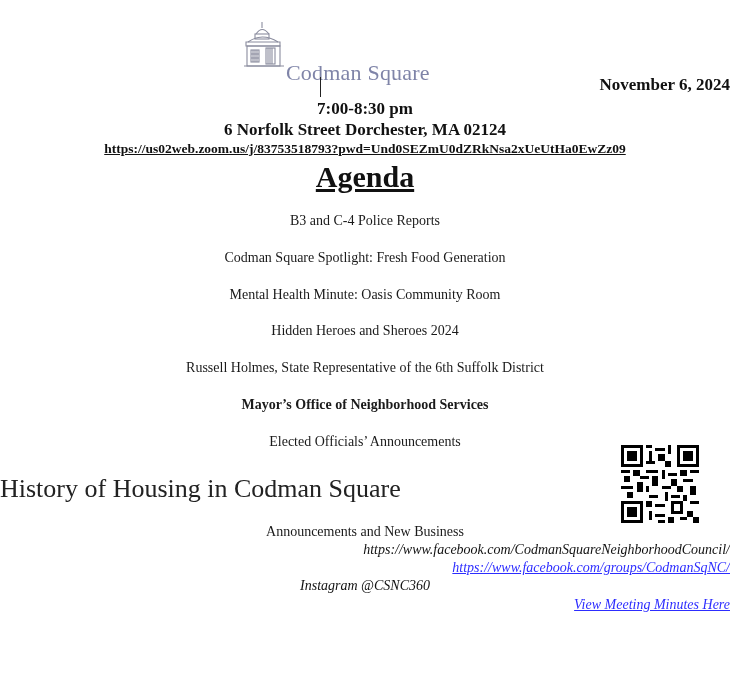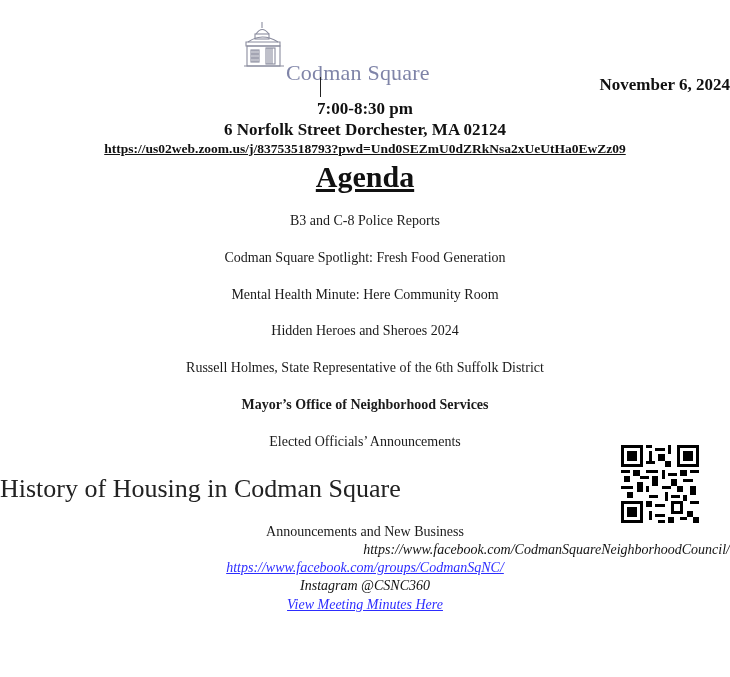--- a/index.html
+++ b/index.html
@@ -24,23 +24,23 @@
 
   .item { font-size: 14px; color: #1a1a1a; }
   #i0 { top: 213px; } #i1 { top: 250px; } #i2 { top: 287px; }
   #i3 { top: 323px; } #i4 { top: 360px; } #i5 { top: 397px; font-weight: bold; } #i6 { top: 434px; }
   #history { left: 0; width: 706px; top: 473px; font-size: 26px; color: #222; }
 
   #qr { left: 621px; top: 445px; width: 78px; height: 78px; }
 
   #announce { top: 524px; font-size: 14px; color: #1a1a1a; }
   #fb1 { top: 542px; font-size: 14px; font-style: italic; color: #111; text-align: right; }
-  #fb2 { top: 560px; font-size: 14px; font-style: italic; color: #2d2dff; text-decoration: underline; }
+  #fb2 { top: 560px; font-size: 14px; font-style: italic; color: #2d2dff; text-decoration: underline; text-align: right; }
   #insta { top: 578px; font-size: 14px; font-style: italic; color: #111; }
-  #minutes { top: 597px; font-size: 14px; font-style: italic; color: #2d2dff; text-decoration: underline; }
+  #minutes { top: 597px; font-size: 14px; font-style: italic; color: #2d2dff; text-decoration: underline; text-align: right; }
   .line { line-height: 1.2; white-space: nowrap; }
 </style>
 </head>
 <body>
 
 <div id="logo" class="abs">
   <svg class="bldg" viewBox="0 0 44 48">
     <g fill="none" stroke="#8a8c9e" stroke-width="1.1">
       <path d="M20 2 L20 8"></path>
       <path d="M14 14 Q20 5 27 14"></path>
@@ -59,23 +59,23 @@
 </div>
 
 <div id="cursor" class="abs"></div>
 <div id="date" class="abs center line">November 6, 2024</div>
 <div id="time" class="abs center line">7:00-8:30 pm</div>
 <div id="address" class="abs center line">6 Norfolk Street Dorchester, MA 02124</div>
 <div id="zoom-link" class="abs center line">https://us02web.zoom.us/j/83753518793?pwd=Und0SEZmU0dZRkNsa2xUeUtHa0EwZz09</div>
 
 <div id="agenda" class="abs center line">Agenda</div>
 
-<div id="i0" class="abs center line item">B3 and C-8 Police Reports</div>
+<div id="i0" class="abs center line item">B3 and C-4 Police Reports</div>
 <div id="i1" class="abs center line item">Codman Square Spotlight: Fresh Food Generation</div>
-<div id="i2" class="abs center line item">Mental Health Minute: Here Community Room</div>
+<div id="i2" class="abs center line item">Mental Health Minute: Oasis Community Room</div>
 <div id="i3" class="abs center line item">Hidden Heroes and Sheroes 2024</div>
 <div id="i4" class="abs center line item">Russell Holmes, State Representative of the 6th Suffolk District</div>
 <div id="i5" class="abs center line item">Mayor’s Office of Neighborhood Services</div>
 <div id="i6" class="abs center line item">Elected Officials’ Announcements</div>
 
 <div id="history" class="abs line" style="text-align:left;font-family:Liberation Serif, serif;">History of Housing in Codman Square</div>
 
 <svg id="qr" class="abs" viewBox="0 0 25 25" shape-rendering="crispEdges">
   <rect width="25" height="25" fill="#fff"></rect>
   <g fill="#000">

